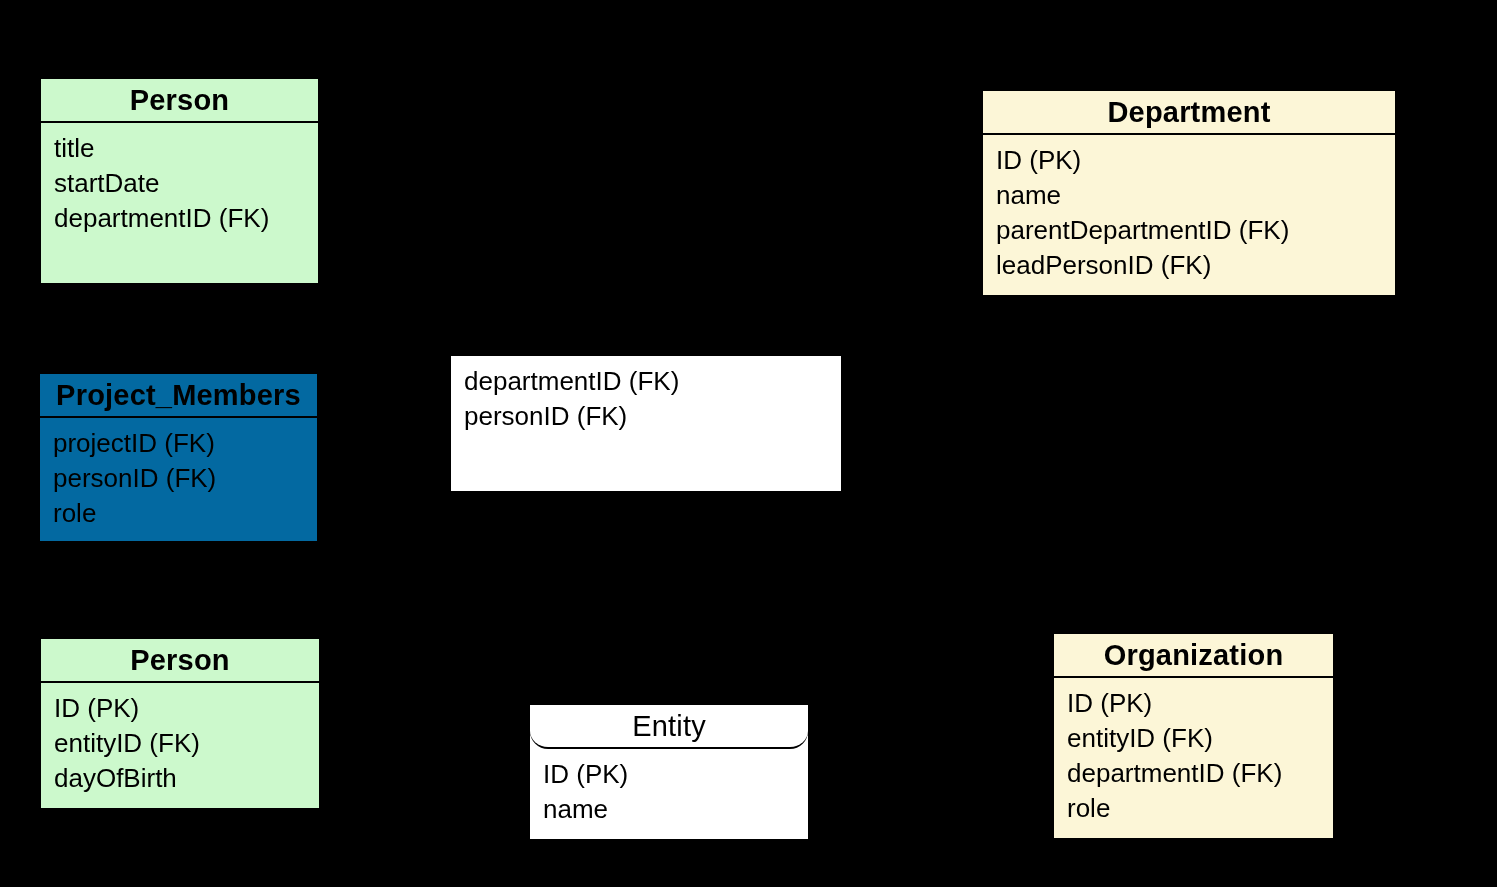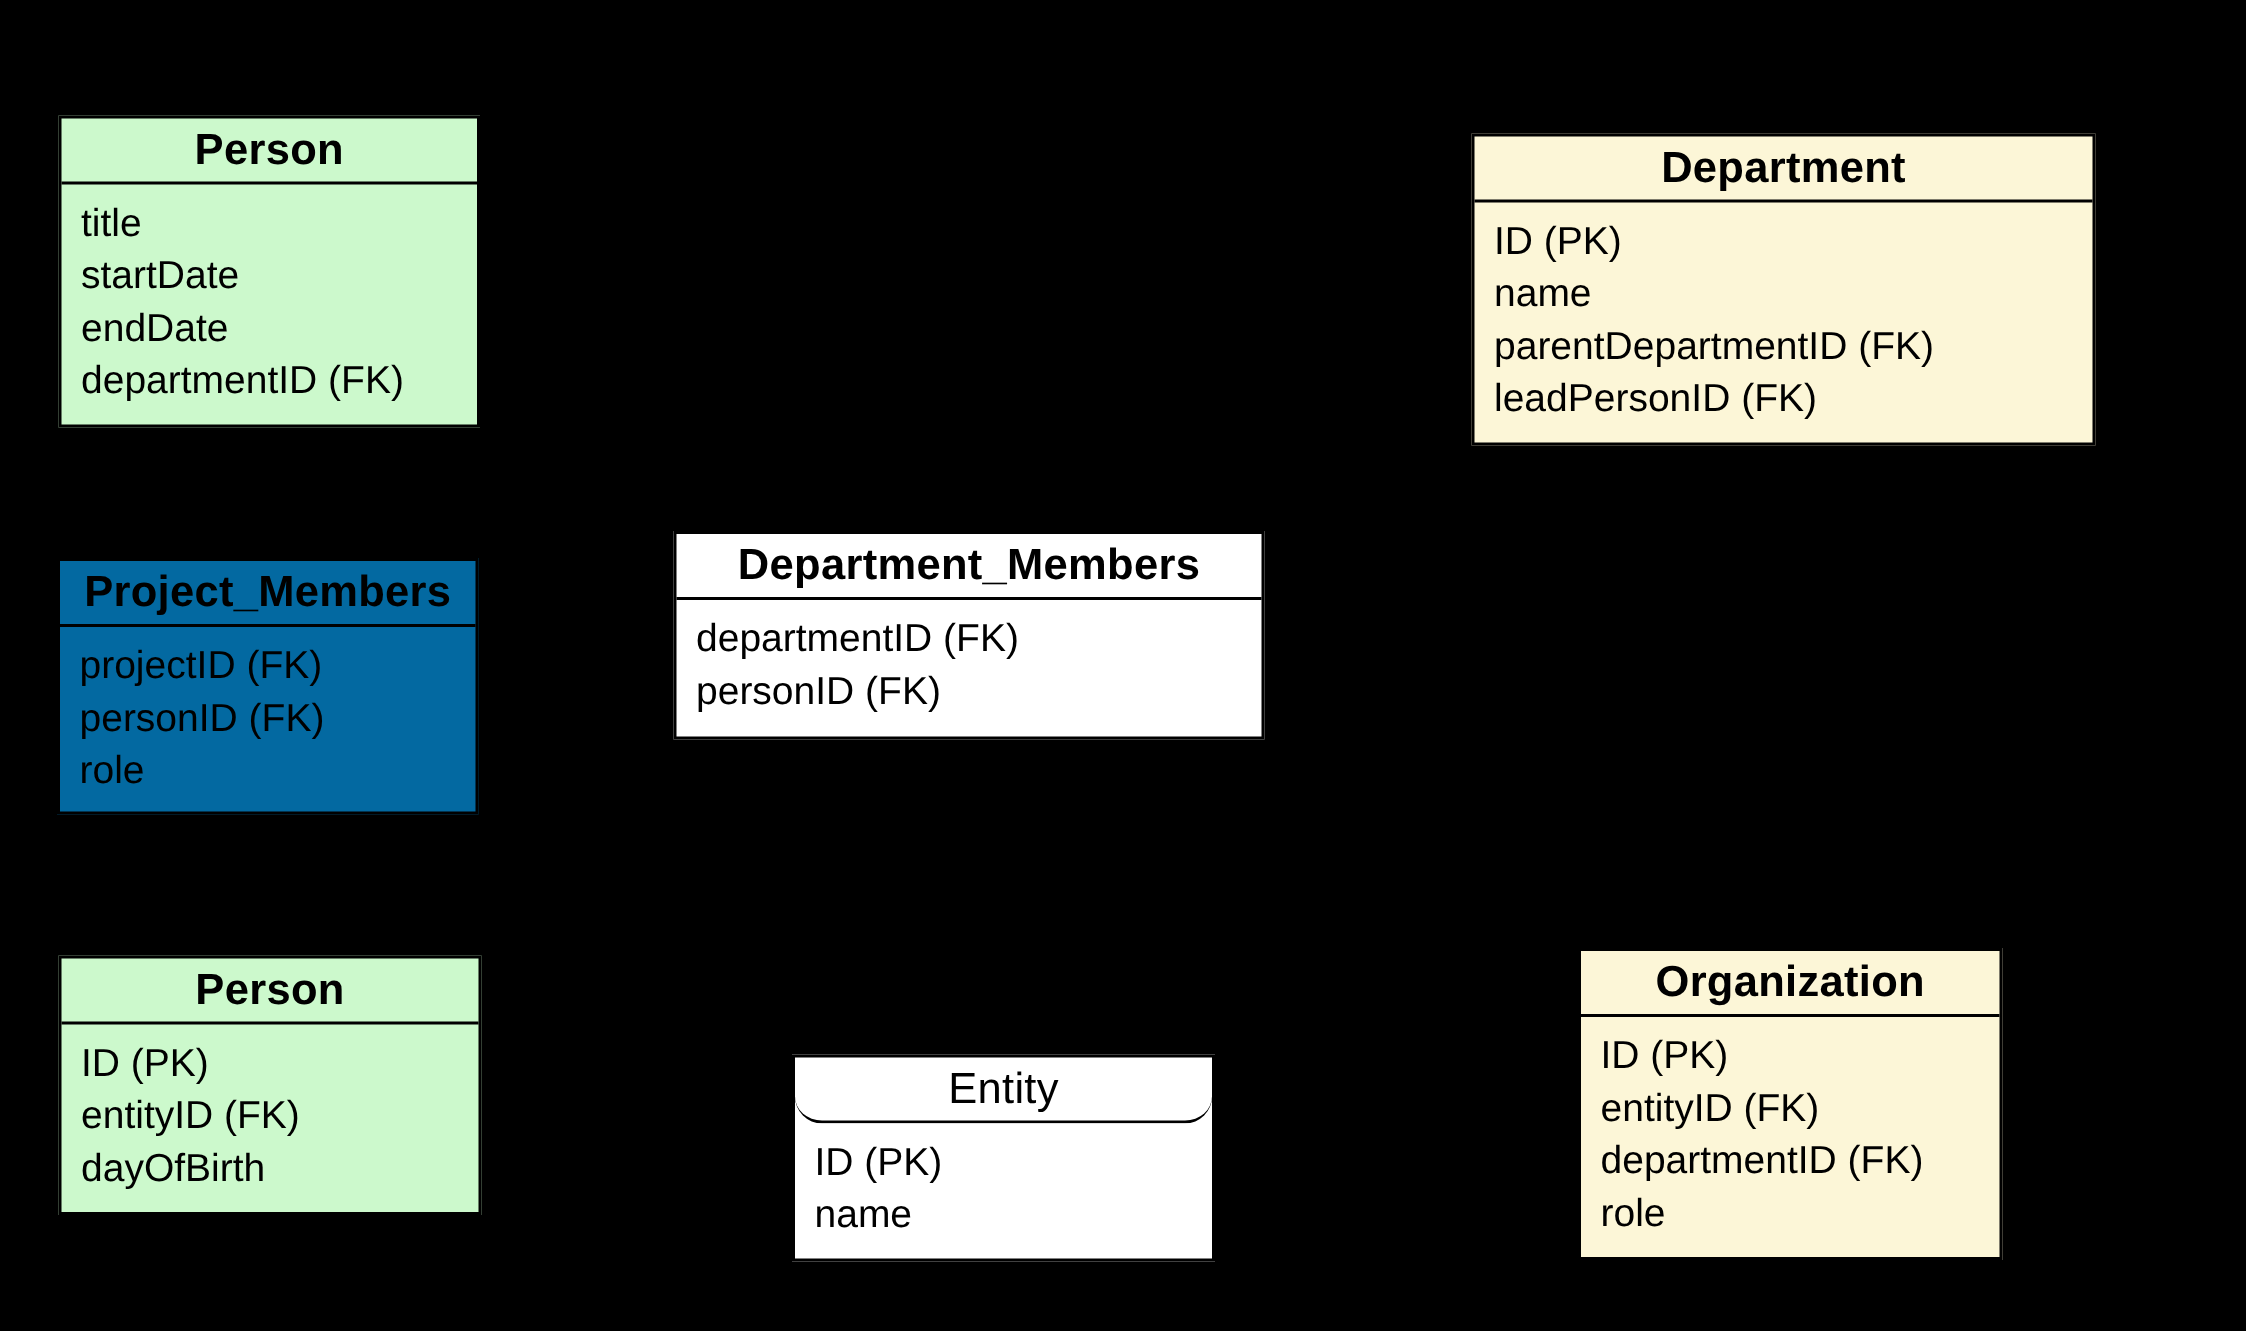--- a/index.html
+++ b/index.html
@@ -48,21 +48,20 @@
 </head>
 <body>
 
 <div id="canvas" style="background: rgb(0, 0, 0);">
 
   <div class="etable" style="left: 39px; top: 77px; width: 281px; height: 208px; background: rgb(204, 249, 204); border-color: rgb(0, 0, 0);">
     <div class="t-hdr">Person</div>
     <div class="t-bdy">
         <div class="t-row">title</div>
         <div class="t-row">startDate</div>
-        <div class="t-row">endDate</div>
         <div class="t-row">departmentID (FK)</div>
       </div>
   </div>
 
   <div class="etable" style="left: 981px; top: 77px; width: 416px; height: 208px; background: rgb(252, 246, 215); border-color: rgb(0, 0, 0); margin-top: 12px;">
     <div class="t-hdr">Department</div>
     <div class="t-bdy">
         <div class="t-row">ID (PK)</div>
         <div class="t-row">name</div>
         <div class="t-row">parentDepartmentID (FK)</div>
@@ -73,21 +72,20 @@
   <div class="etable" style="left: 38px; top: 372px; width: 281px; height: 171px; background: #0369a1; border-color: rgb(0, 0, 0);">
     <div class="t-hdr">Project_Members</div>
     <div class="t-bdy">
         <div class="t-row">projectID (FK)</div>
         <div class="t-row">personID (FK)</div>
         <div class="t-row">role</div>
       </div>
   </div>
 
   <div class="etable" style="left: 449px; top: 354px; width: 394px; height: 139px; background: rgb(255, 255, 255); border-color: rgb(0, 0, 0);">
-    <div class="t-hdr">Department_Members</div>
     <div class="t-bdy">
         <div class="t-row">departmentID (FK)</div>
         <div class="t-row">personID (FK)</div>
       </div>
   </div>
 
   <div class="etable" style="left: 39px; top: 637px; width: 282px; height: 173px; background: rgb(204, 249, 204); border-color: rgb(0, 0, 0);">
     <div class="t-hdr">Person</div>
     <div class="t-bdy">
         <div class="t-row">ID (PK)</div>

